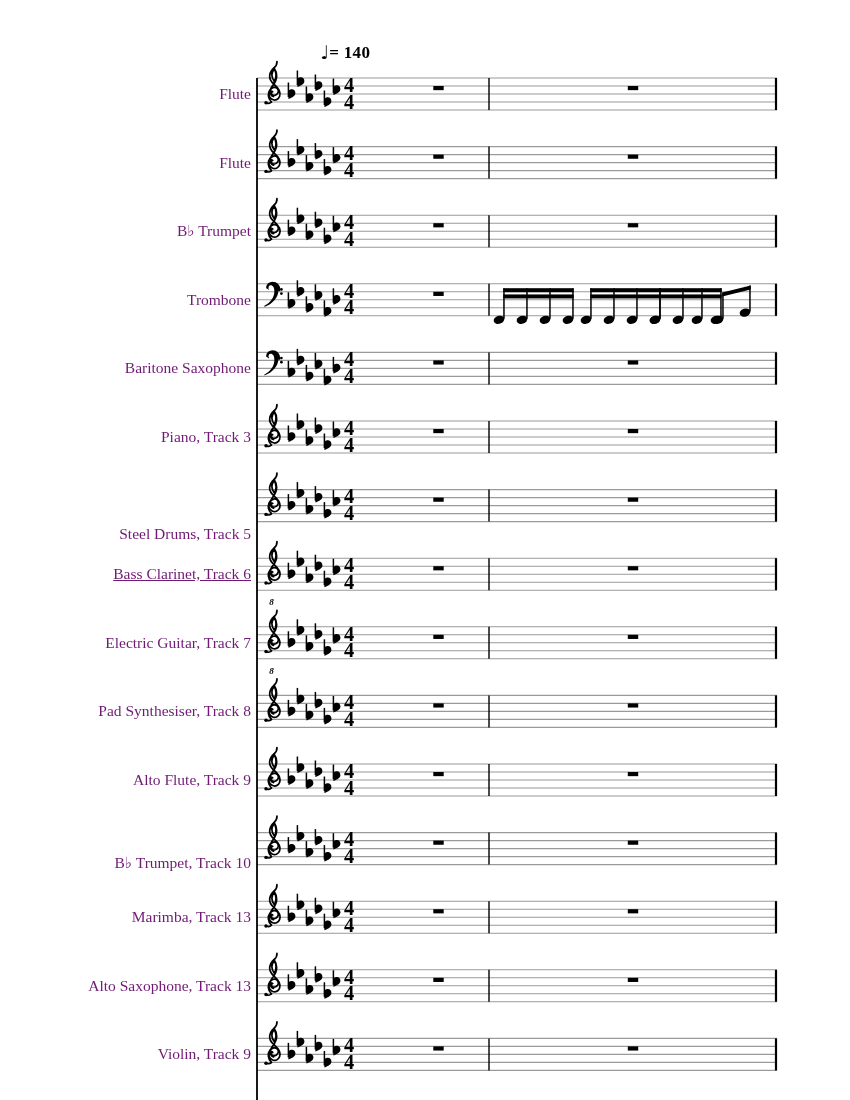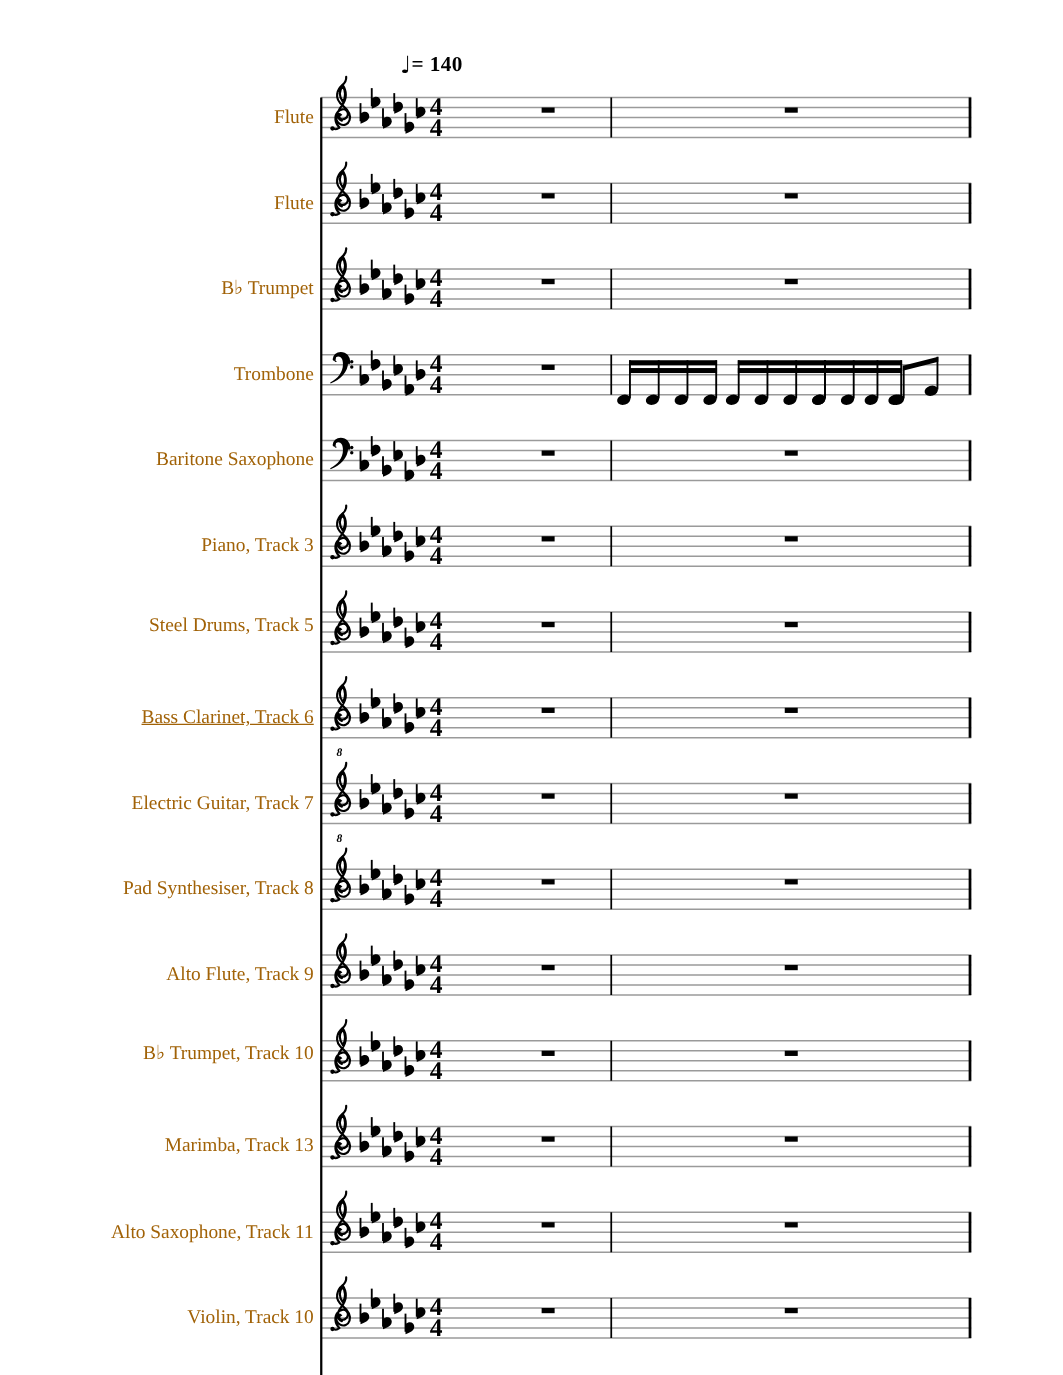--- a/index.html
+++ b/index.html
@@ -34,21 +34,21 @@
     font-family: "DejaVu Sans", sans-serif;
     font-size: 19px;
     font-weight: normal;
     position: relative;
     top: 1px;
   }
   .inst-name {
     position: absolute;
     font-family: "Liberation Serif", "DejaVu Serif", serif;
     font-size: 15.5px;
-    color: #a16207;
+    color: #701a75;
     text-align: right;
     white-space: nowrap;
     transform: translateY(-50%);
   }
   svg { display: block; }
 </style>
 </head>
 <body>
 
 <div id="sheet">
@@ -57,29 +57,29 @@
     <span class="tnote">♩</span><span>= 140</span>
   </div>
 
   <div id="names">
       <div class="inst-name" style="right: 599px; top: 94px;">Flute</div>
       <div class="inst-name" style="right: 599px; top: 162.6px;">Flute</div>
       <div class="inst-name" style="right: 599px; top: 231.2px;">B♭ Trumpet</div>
       <div class="inst-name" style="right: 599px; top: 299.8px;">Trombone</div>
       <div class="inst-name" style="right: 599px; top: 368.4px; text-align: right;">Baritone Saxophone</div>
       <div class="inst-name" style="right: 599px; top: 437px;">Piano, Track 3</div>
-      <div class="inst-name" style="right: 599px; top: 501px;">Steel Drums, Track 5</div>
+      <div class="inst-name" style="right: 599px; top: 534px;">Steel Drums, Track 5</div>
       <div class="inst-name" style="right: 599px; top: 574.2px; text-decoration: underline;">Bass Clarinet, Track 6</div>
       <div class="inst-name" style="right: 599px; top: 642.8px;">Electric Guitar, Track 7</div>
       <div class="inst-name" style="right: 599px; top: 711.4px;">Pad Synthesiser, Track 8</div>
       <div class="inst-name" style="right: 599px; top: 780px;">Alto Flute, Track 9</div>
-      <div class="inst-name" style="right: 599px; top: 843px; font-family: Liberation Serif, serif;">B♭ Trumpet, Track 10</div>
+      <div class="inst-name" style="right: 599px; top: 863px; font-family: Liberation Serif, serif;">B♭ Trumpet, Track 10</div>
       <div class="inst-name" style="right: 599px; top: 917.2px;">Marimba, Track 13</div>
-      <div class="inst-name" style="right: 599px; top: 985.8px;">Alto Saxophone, Track 11</div>
-      <div class="inst-name" style="right: 599px; top: 1054.4px;">Violin, Track 10</div>
+      <div class="inst-name" style="right: 599px; top: 985.8px;">Alto Saxophone, Track 13</div>
+      <div class="inst-name" style="right: 599px; top: 1054.4px;">Violin, Track 9</div>
     </div>
 
   <svg id="music" width="850" height="1100" viewBox="0 0 850 1100" xmlns="http://www.w3.org/2000/svg">
       <g>
         <line x1="257" x2="777" y1="78" y2="78" stroke="#9a9a9a" stroke-width="1.1"></line>
         <line x1="257" x2="777" y1="86" y2="86" stroke="#9a9a9a" stroke-width="1.1"></line>
         <line x1="257" x2="777" y1="94" y2="94" stroke="#9a9a9a" stroke-width="1.1"></line>
         <line x1="257" x2="777" y1="102" y2="102" stroke="#9a9a9a" stroke-width="1.1"></line>
         <line x1="257" x2="777" y1="110" y2="110" stroke="#9a9a9a" stroke-width="1.1"></line>
         <line x1="489" x2="489" y1="78" y2="110" stroke="#000000" stroke-width="1.4"></line>

